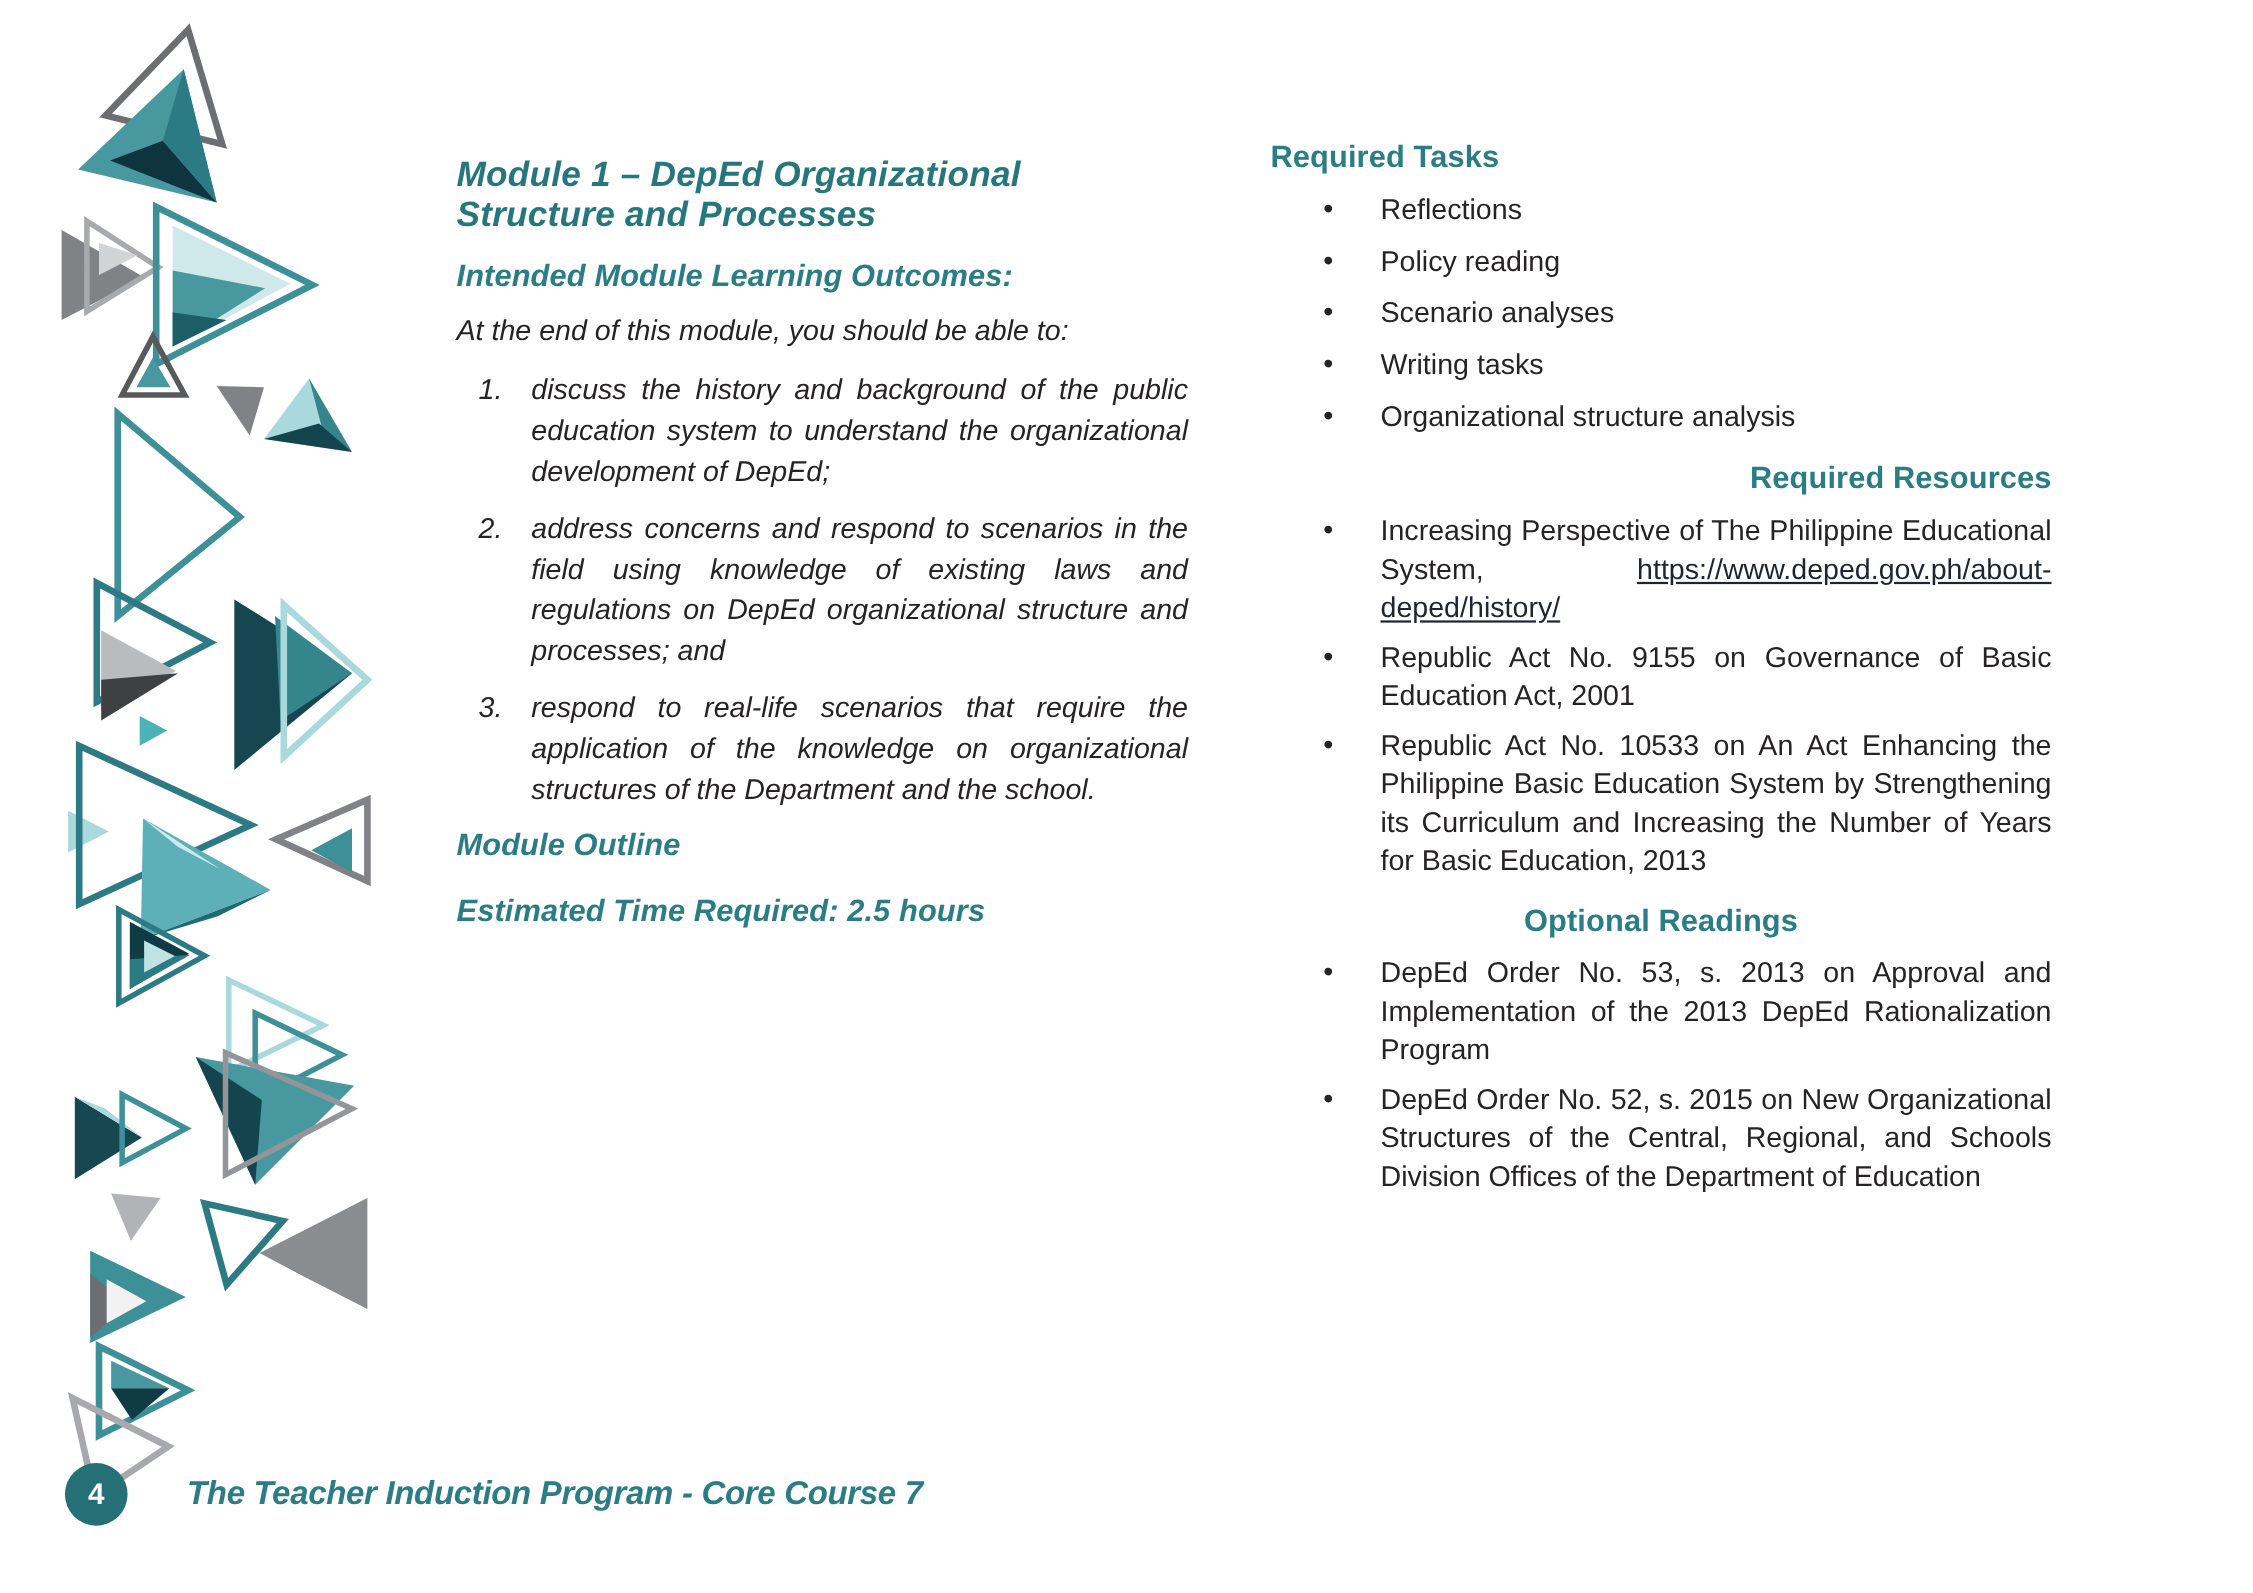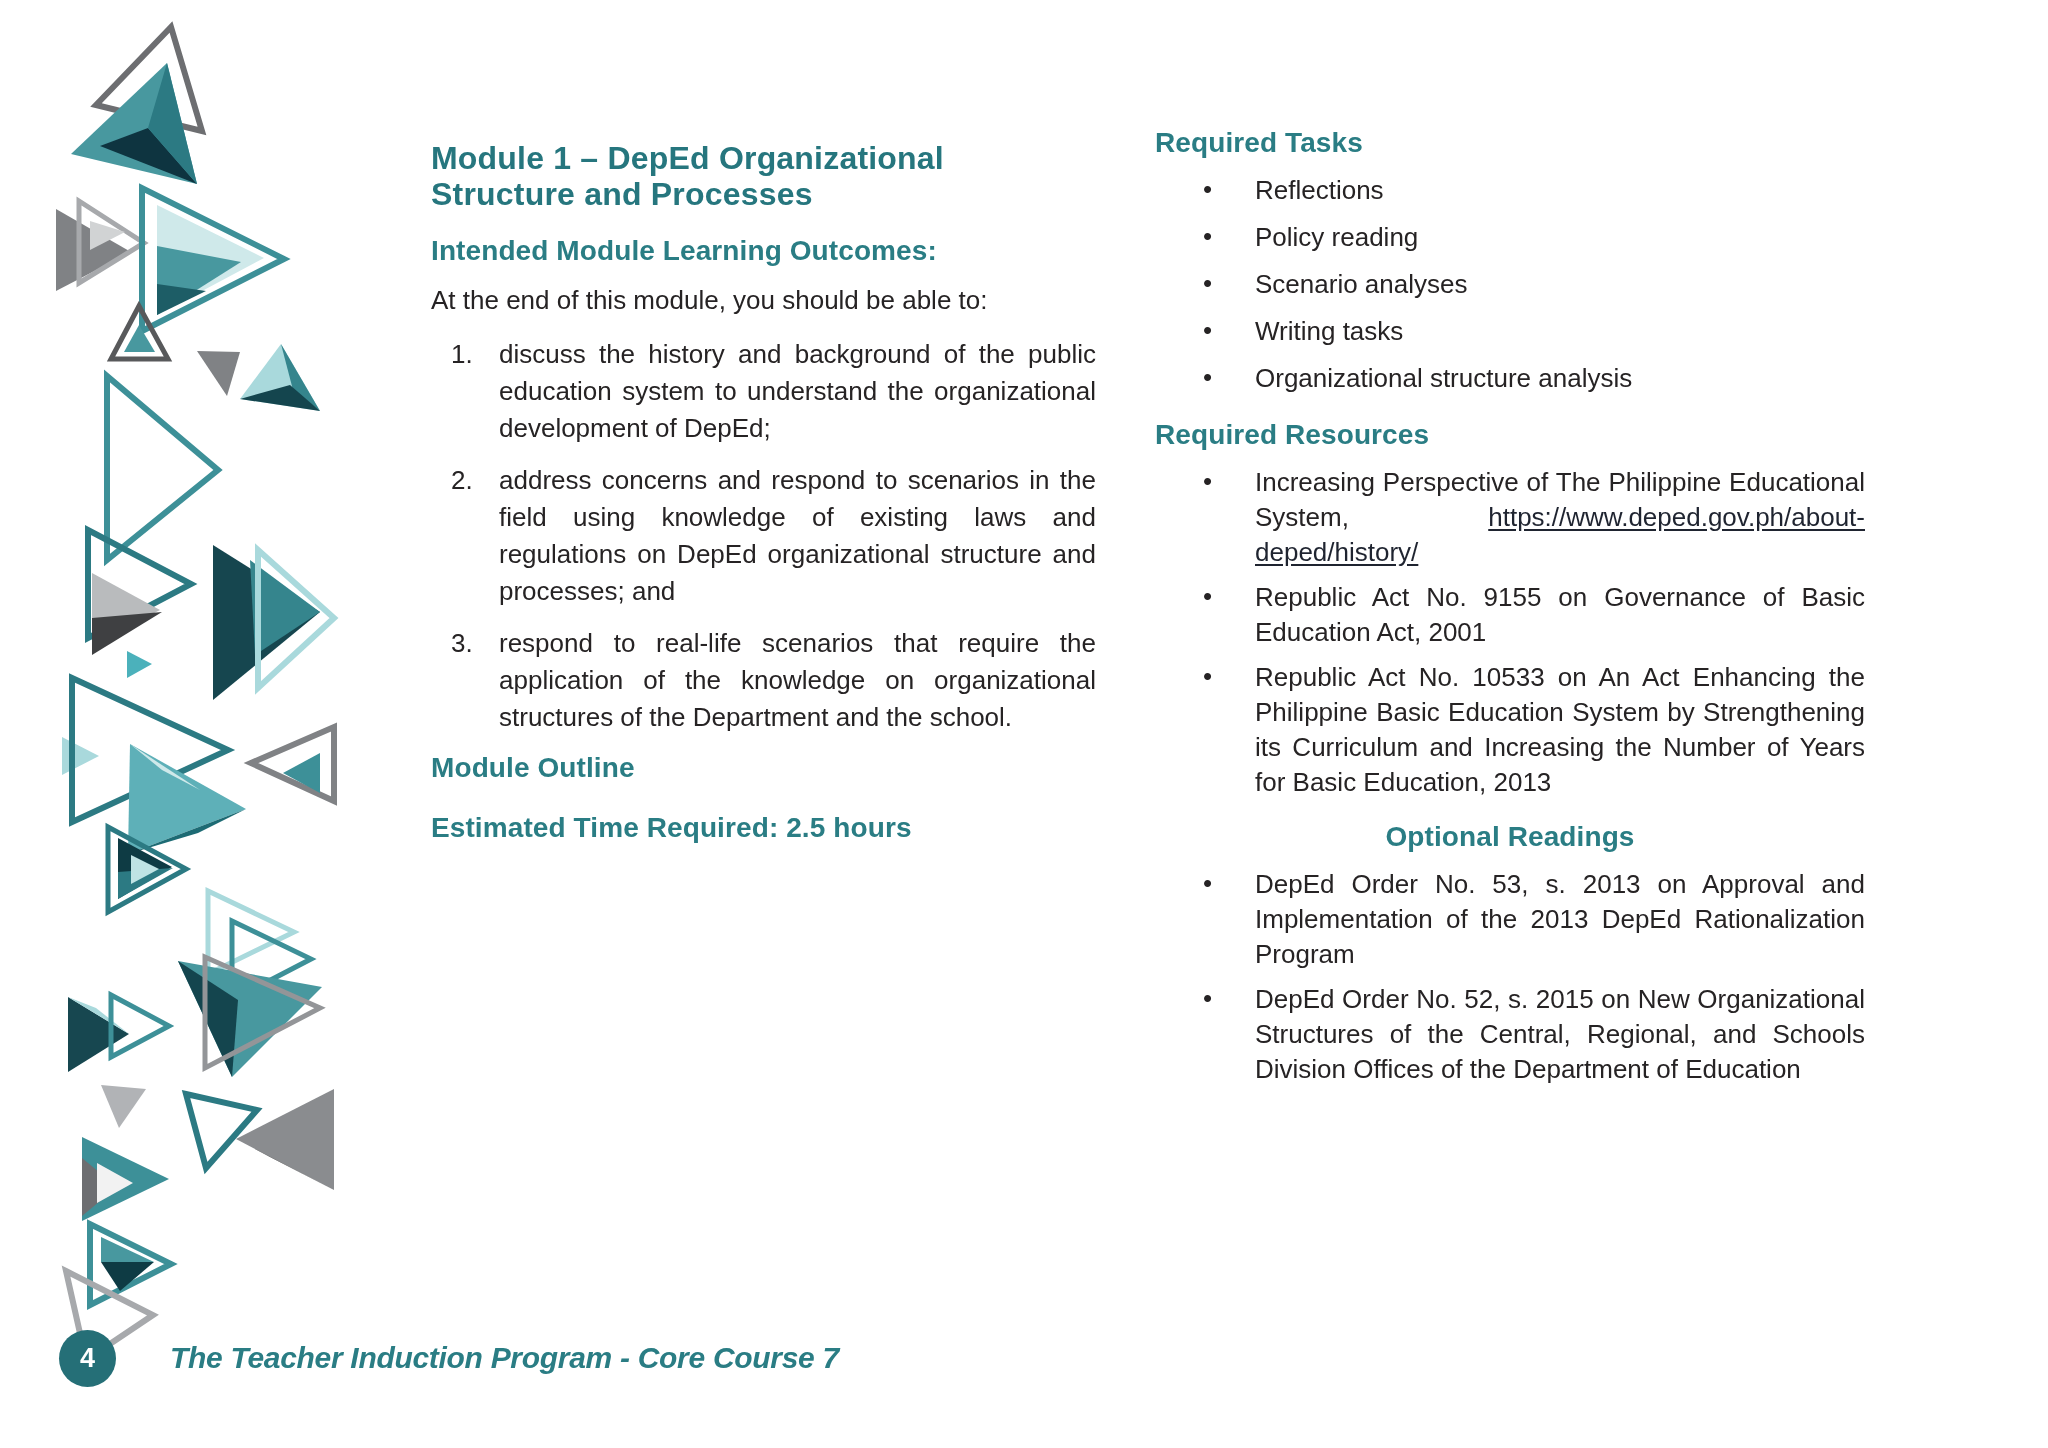--- a/index.html
+++ b/index.html
@@ -11,21 +11,21 @@
   body{
     background:#ffffff;
     font-family:"Liberation Sans","DejaVu Sans",sans-serif;
     color:var(--body);
     position:relative;
   }
   .page{position:absolute; inset:0; background:#fff;}
   .decor{position:absolute; left:0; top:0; width:340px; height:1448px;}
 
   
-  .left-col{position:absolute; left:431px; top:140px; width:665px;}
+  .left-col{position:absolute; left:415px; top:140px; width:665px;font-style:italic;}
   .right-col{position:absolute; left:1155px; top:126px; width:710px;}
 
   h1.module-title{
     font-size:32px; line-height:36px; font-weight:700;
     color:var(--title); letter-spacing:.2px; margin:0 0 22px 0;
   }
   h2.sec{
     font-size:28px; line-height:34px; font-weight:700;
     color:var(--accent); margin:0 0 14px 0; letter-spacing:.1px;
   }
@@ -56,21 +56,21 @@
     position:relative; padding-left:100px;
     font-size:26px; line-height:35px; margin-bottom:12px;
   }
   ul.blist li .dot{
     position:absolute; left:48px; top:-1px; font-size:26px;
   }
   ul.blist.justify li{
     text-align:justify; text-justify:inter-word; margin-bottom:10px;
   }
   .right-col h2.sec{margin-bottom:13px;}
-  h2.resources{margin-top:22px;}
+  h2.resources{margin-top:22px;text-align:right;}
   h2.optional{margin-top:20px;text-align:center;}
   a.res-link{color:var(--link); text-decoration:underline; text-underline-offset:3px;}
 
   
   .footer{position:absolute; left:0; top:1328px; width:1200px; height:64px;}
   .page-badge{
     position:absolute; left:59px; top:2px; width:57px; height:57px;
     border-radius:50%; background:var(--circle);
     display:flex; align-items:center; justify-content:center;
     color:#fff; font-size:27px; font-weight:700;

